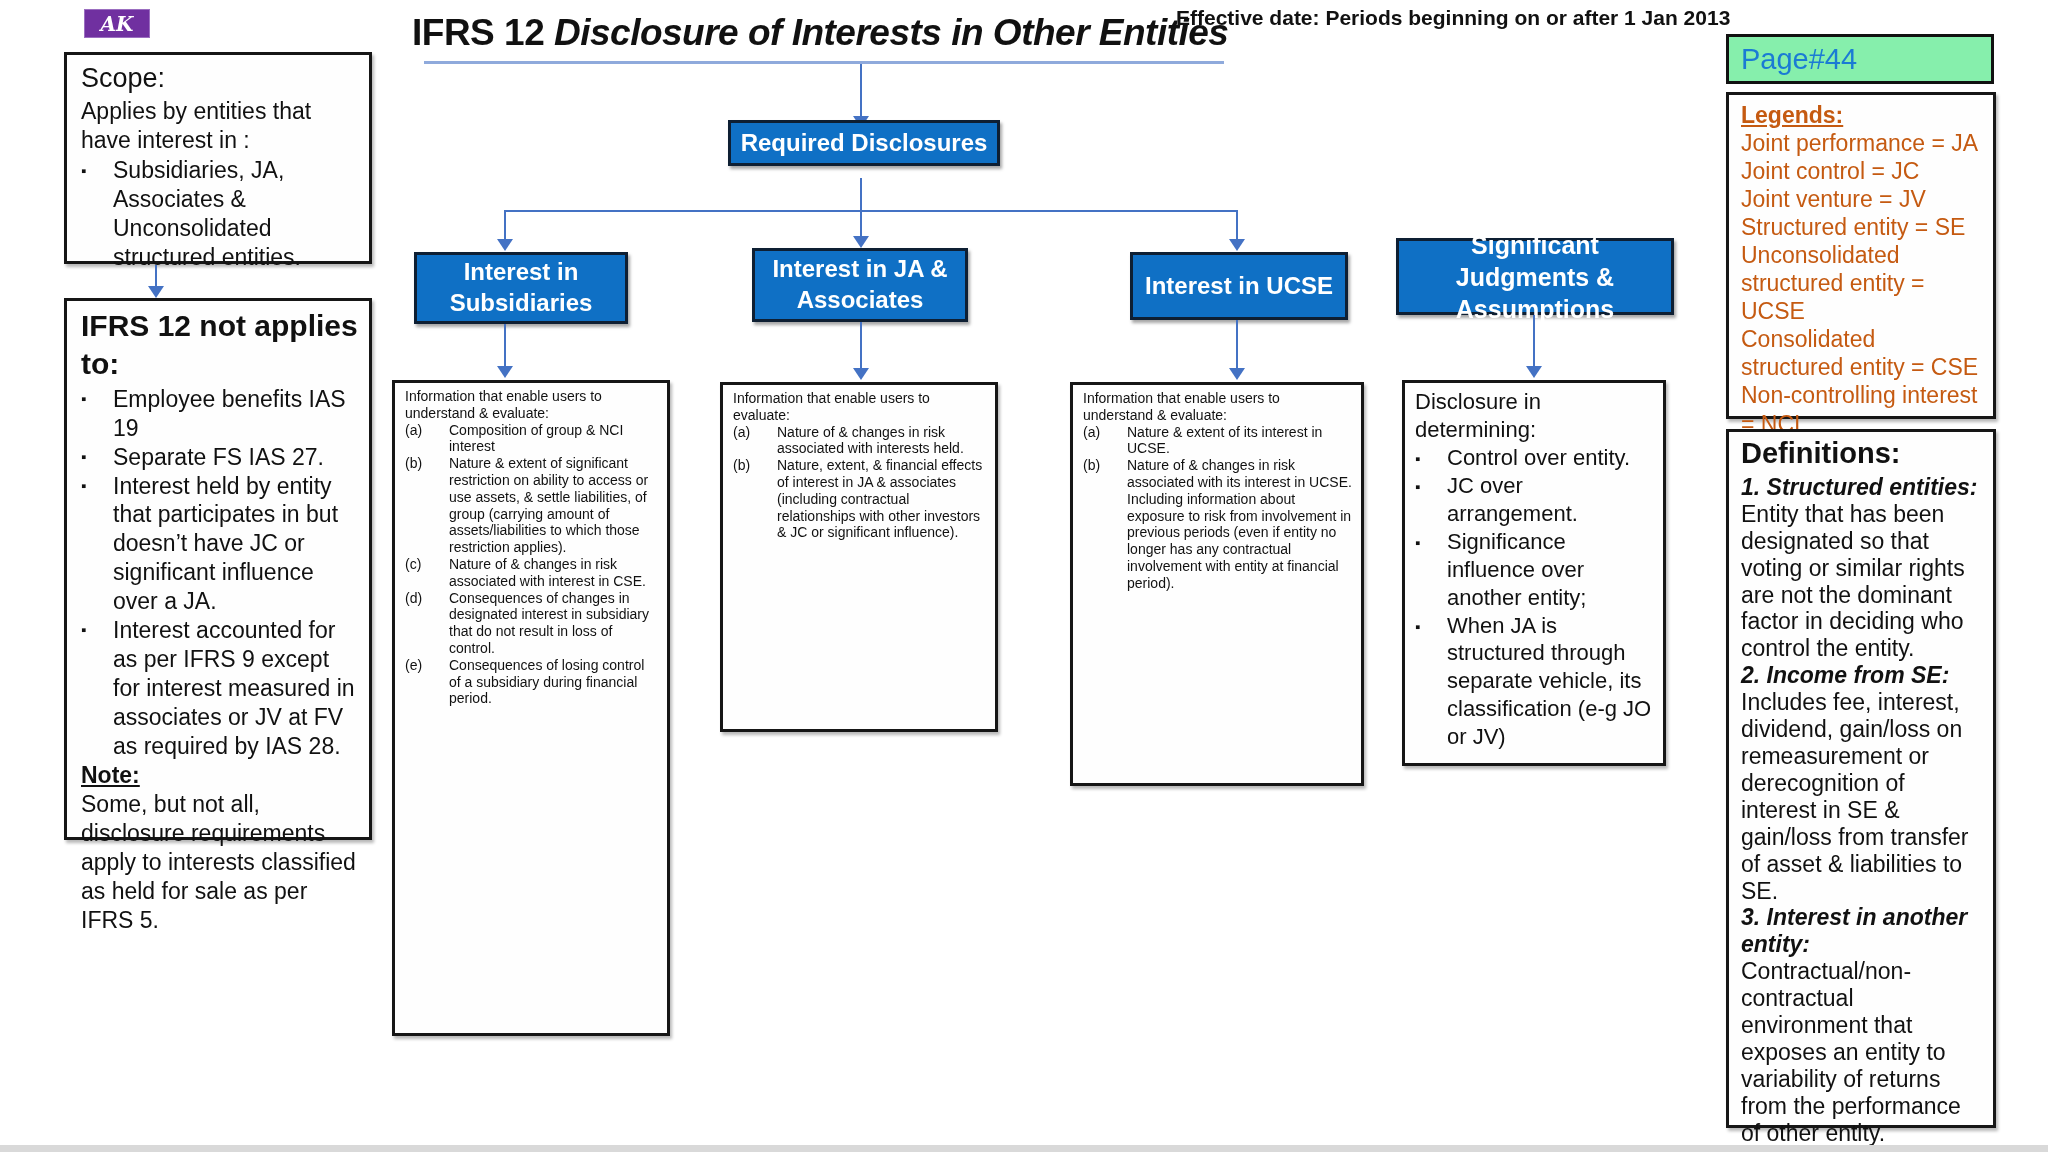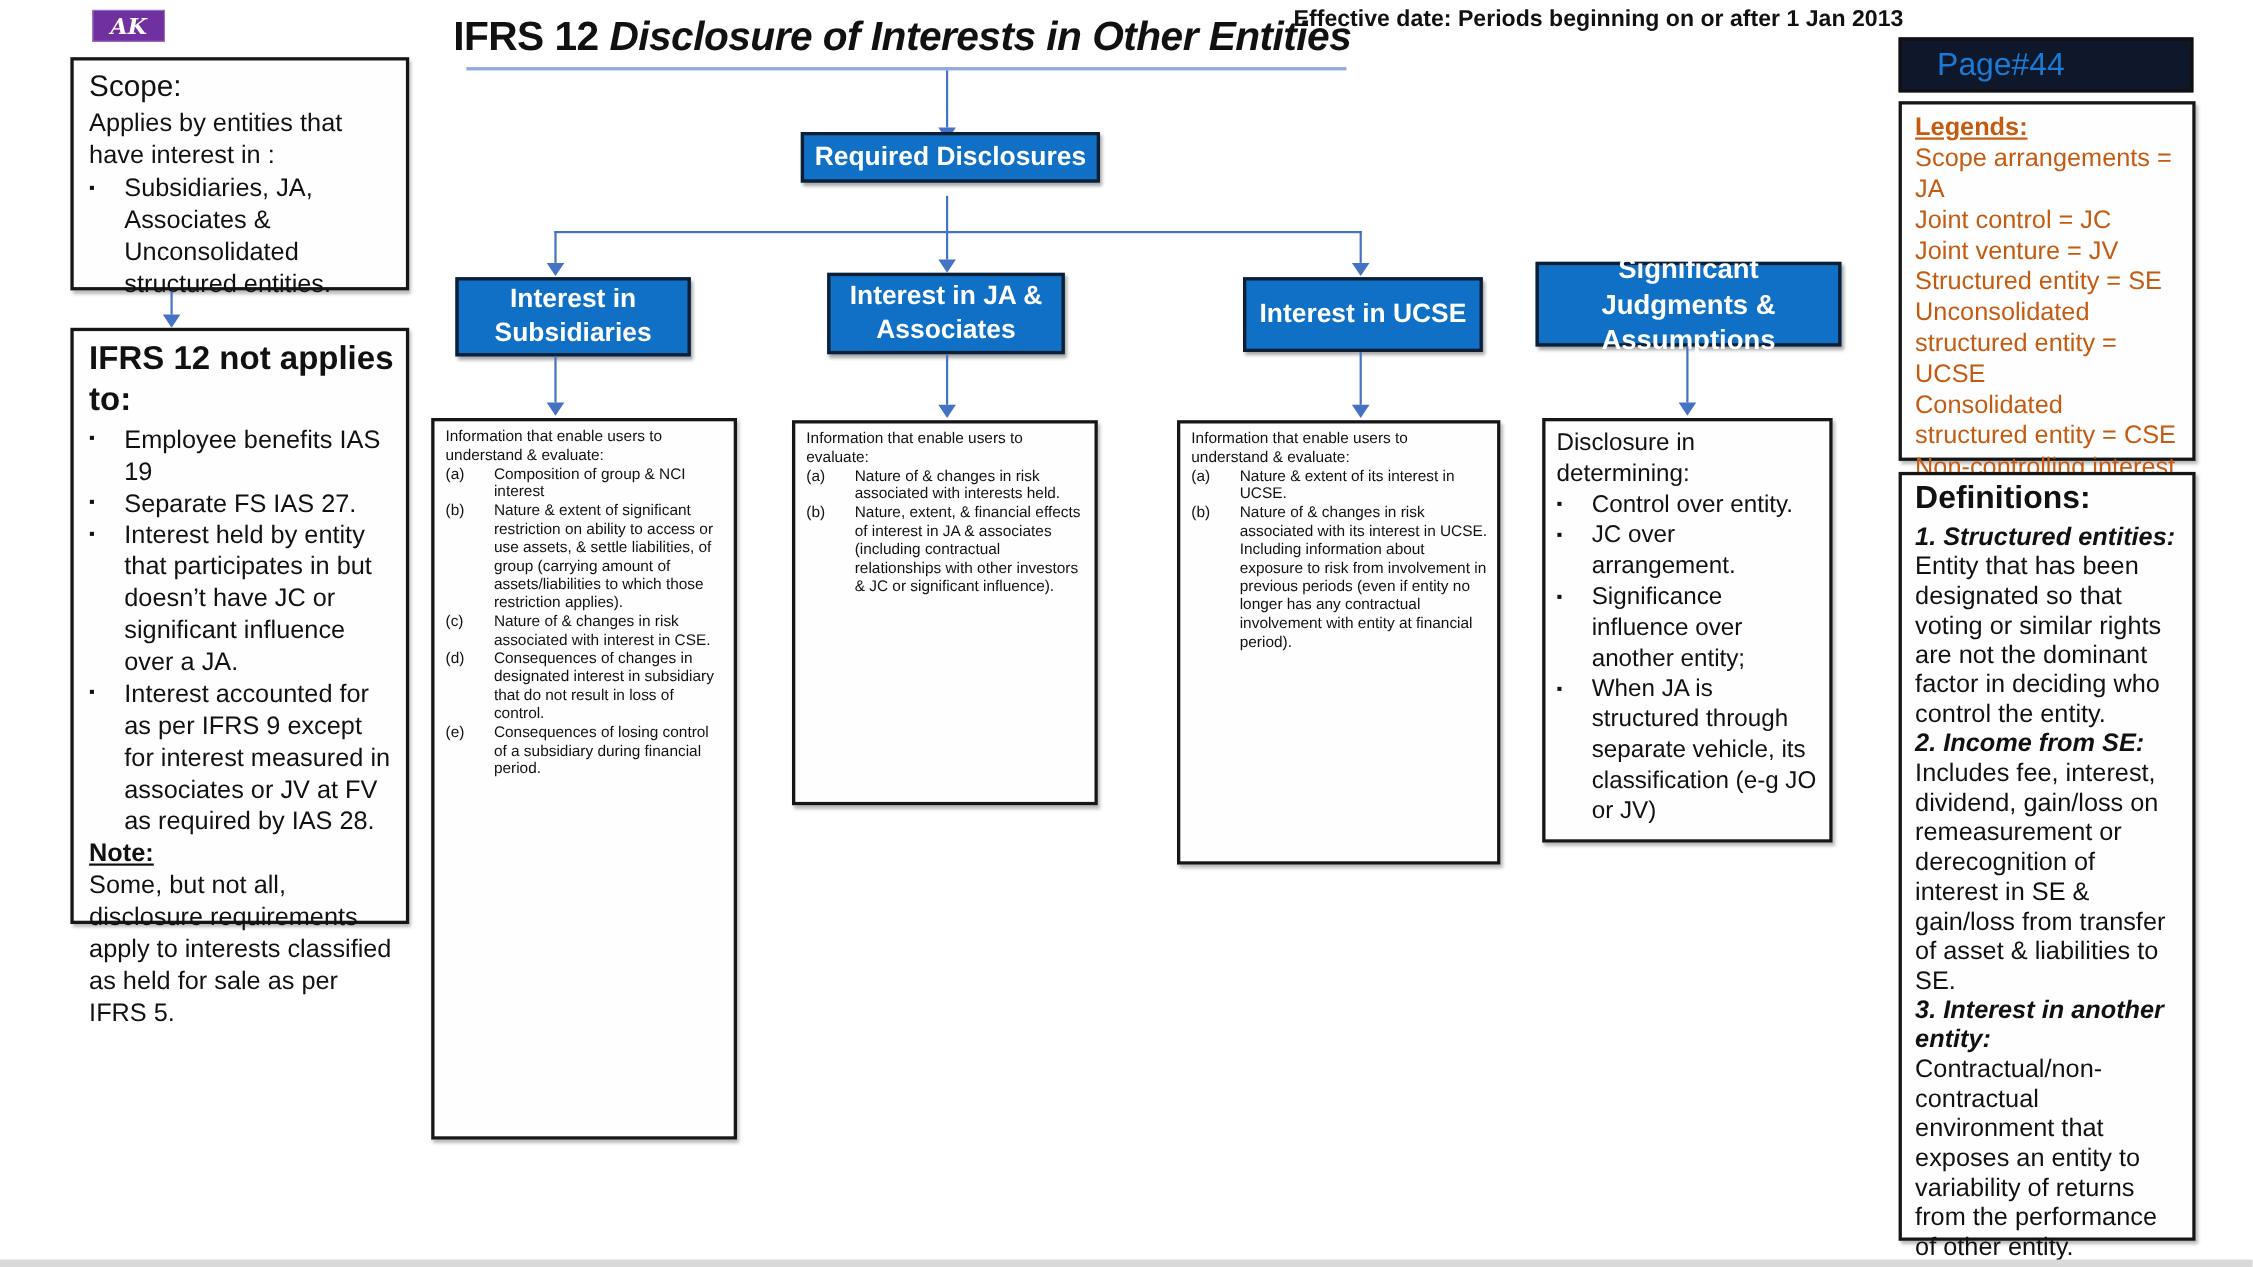--- a/index.html
+++ b/index.html
@@ -7,22 +7,22 @@
          font-family:"Liberation Sans",sans-serif;color:#111;}
 
   
   .logo{position:absolute;left:84px;top:9px;width:64px;height:27px;background:var(--logo-purple,#7030A0);
         border:1px solid #9b6ec0;display:flex;align-items:center;justify-content:center;
         color:#fff;font-family:"DejaVu Serif",serif;font-style:italic;font-weight:bold;font-size:20px;}
   .title{position:absolute;left:412px;top:12px;font-size:37px;font-weight:bold;letter-spacing:-0.5px;white-space:nowrap;}
   .title .ital{font-style:italic;}
   .title-underline{position:absolute;left:424px;top:61px;width:800px;height:3px;background:#8FAADC;}
   .effdate{position:absolute;left:1176px;top:6px;font-size:21px;font-weight:bold;white-space:nowrap;}
-  .pagebox{position:absolute;left:1726px;top:34px;width:268px;height:50px;border:3px solid #111;background:#0f172a;
-           display:flex;align-items:center;padding-left:32px;box-sizing:border-box;
+  .pagebox{position:absolute;left:1726px;top:34px;width:268px;height:50px;border:3px solid #111;background:#86efac;
+           display:flex;align-items:center;padding-left:12px;box-sizing:border-box;
            color:var(--page-blue,#1B7BD4);font-size:29px;}
 
   
   .panel{position:absolute;background:#fefefe;border:3px solid #161616;box-sizing:border-box;
          box-shadow:2px 3px 3px rgba(0,0,0,.28);}
 
   
   .node{position:absolute;background:var(--box-blue,#0F70C5);color:#fff;font-weight:bold;text-align:center;
         display:flex;align-items:center;justify-content:center;border:3px solid #0e1f33;box-sizing:border-box;
         box-shadow:2px 3px 3px rgba(0,0,0,.35);font-size:24px;line-height:1.28;padding:2px 8px;}
@@ -197,21 +197,21 @@
       <span class="t">Significance influence over another entity;</span>
     </div>
     <div class="it">
       <span class="mb">▪</span>
       <span class="t">When JA is structured through separate vehicle, its classification (e-g JO or JV)</span>
     </div>
   </div>
 
   <div class="panel legends">
     <div class="legends-title">Legends:</div>
-    <div>Scope arrangements = JA</div>
+    <div>Joint performance = JA</div>
     <div>Joint control = JC</div>
     <div>Joint venture = JV</div>
     <div>Structured entity = SE</div>
     <div>Unconsolidated structured entity = UCSE</div>
     <div>Consolidated structured entity = CSE</div>
     <div>Non-controlling interest = NCI</div>
   </div>
 
   <div class="panel defs">
     <div class="defs-title">Definitions:</div>

